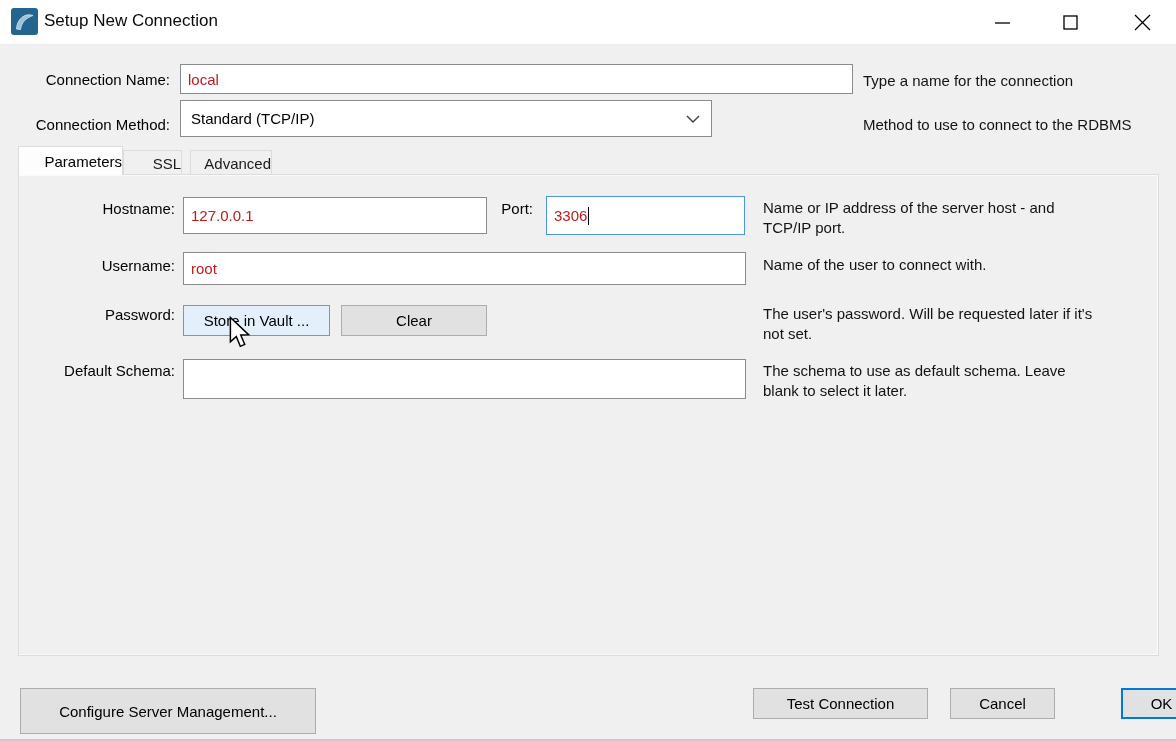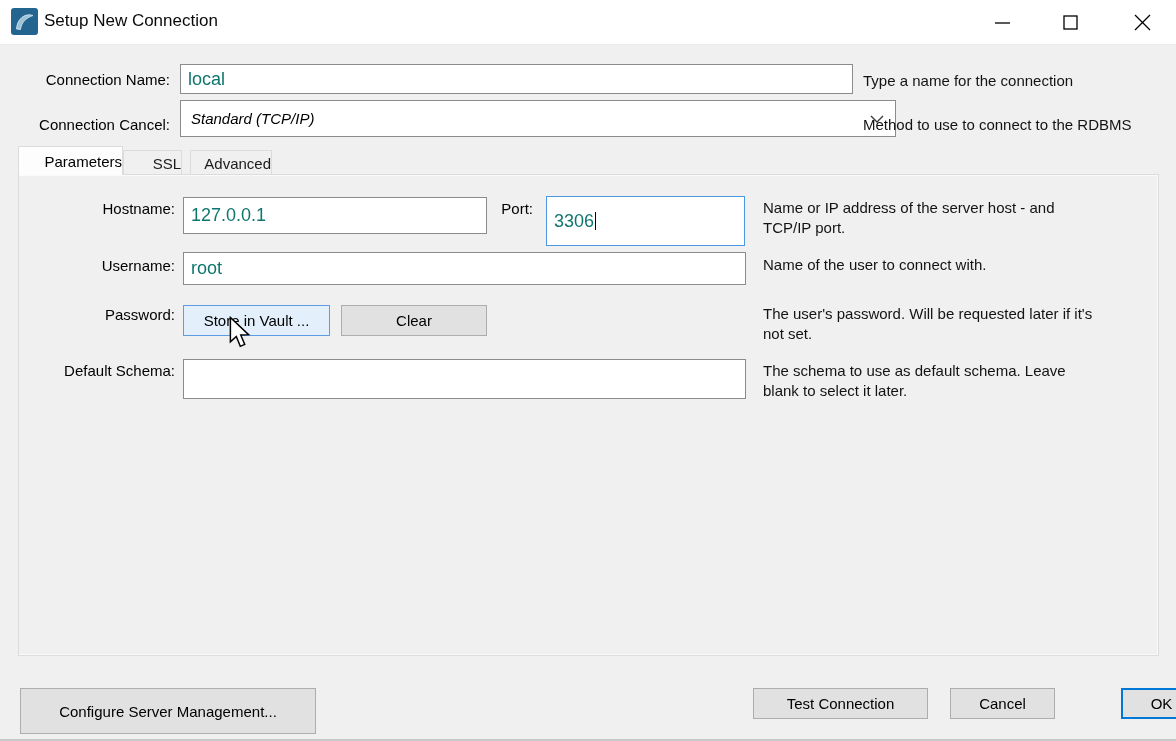--- a/index.html
+++ b/index.html
@@ -23,21 +23,21 @@
   }
   .win-btn {
     position: absolute; top: 4px; width: 38px; height: 36px;
     display: flex; align-items: center; justify-content: center; cursor: default;
   }
   .btn-min { left: 983px; } .btn-max { left: 1051px; } .btn-close { left: 1123px; }
   
   .lbl { position: absolute; text-align: right; color: #000; }
   .textbox {
     position: absolute; background: #fff; border: 1px solid #8b8b8b;
-    font-family: "Liberation Sans", sans-serif; font-size: 18px; color: #0f766e;
+    font-family: "Liberation Sans", sans-serif; font-size: 15px; color: #b91c1c;
     padding: 0 7px; outline: none;
   }
   .helptext { position: absolute; color: #131313; line-height: 20px; }
   .nowrap { white-space: nowrap; }
   .combo {
     position: absolute; background: #fff; border: 1px solid #8b8b8b;
     display: flex; align-items: center; padding: 0 10px; cursor: default;
   }
   .combo .chev { margin-left: auto; }
   
@@ -98,22 +98,22 @@
         <line x1="3" y1="3" x2="18" y2="18" stroke="#000" stroke-width="1.3"></line>
         <line x1="18" y1="3" x2="3" y2="18" stroke="#000" stroke-width="1.3"></line>
       </svg>
   </div>
 </div>
 
 <div class="lbl" style="left:0; top:71px; width:170px;">Connection Name:</div>
 <input class="textbox" style="left: 180px; top: 64px; width: 673px; height: 30px;" value="local">
 <div class="helptext nowrap" style="left:863px; top:71px;">Type a name for the connection</div>
 
-<div class="lbl" style="left:0; top:116px; width:170px;">Connection Cancel:</div>
-<div class="combo" style="left:180px; top:100px; width:716px; height:37px;font-style:italic;">
+<div class="lbl" style="left:0; top:116px; width:170px;">Connection Method:</div>
+<div class="combo" style="left:180px; top:100px; width:532px; height:37px;">
   <span>Standard (TCP/IP)</span>
   <svg class="chev" width="16" height="10" viewBox="0 0 16 10">
       <polyline points="2,2 8,8 14,2" fill="none" stroke="#3c3c3c" stroke-width="1.4"></polyline>
     </svg>
 </div>
 <div class="helptext nowrap" style="left:863px; top:115px;">Method to use to connect to the RDBMS</div>
 
 <div class="tab tab-active" style="left:18px; width:105px;">
   <span>Parameters</span>
 </div>
@@ -123,21 +123,21 @@
 <div class="tab tab-idle" style="left:190px; width:82px;">
   <span>Advanced</span>
 </div>
 
 <div class="tabpanel"></div>
 
 <div class="lbl" style="left:40px; top:200px; width:135px; z-index:2;">Hostname:</div>
 <input class="textbox" style="left: 183px; top: 197px; width: 304px; height: 37px; z-index: 2;" value="127.0.0.1">
 
 <div class="lbl" style="left:463px; top:200px; width:70px; z-index:2;">Port:</div>
-<div class="textbox valbox focused" style="left:546px; top:196px; width:199px; height:50px; z-index:2;">
+<div class="textbox valbox focused" style="left:546px; top:196px; width:199px; height:39px; z-index:2;">
   <span>3306</span>
     <span class="caret"></span>
 </div>
 <div class="helptext" style="left:763px; top:198px; width:334px; z-index:2;">Name or IP address of the server host - and TCP/IP port.</div>
 
 <div class="lbl" style="left:40px; top:257px; width:135px; z-index:2;">Username:</div>
 <input class="textbox" style="left: 183px; top: 252px; width: 563px; height: 33px; z-index: 2;" value="root">
 <div class="helptext nowrap" style="left:763px; top:255px; z-index:2;">Name of the user to connect with.</div>
 
 <div class="lbl" style="left:40px; top:306px; width:135px; z-index:2;">Password:</div>

